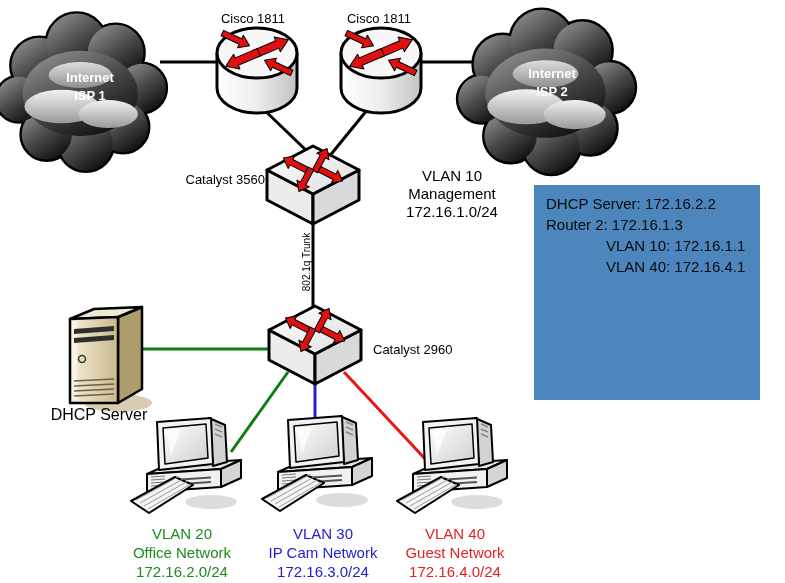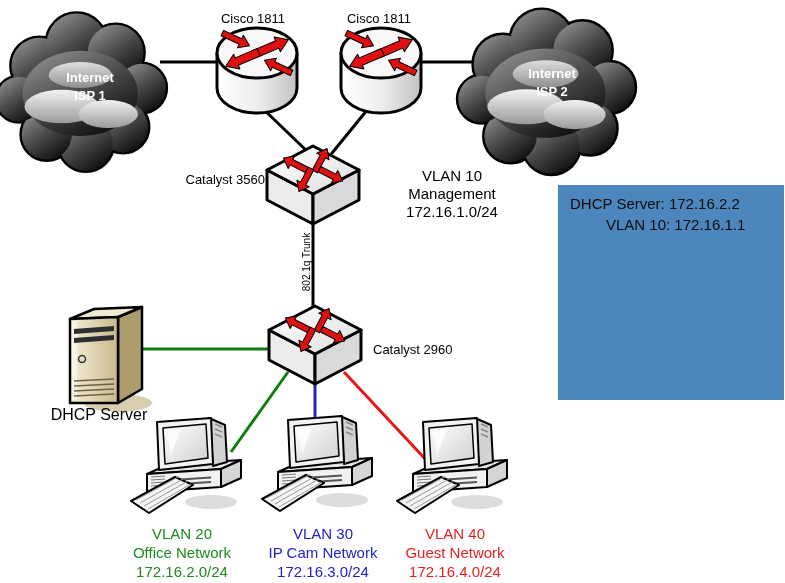--- a/index.html
+++ b/index.html
@@ -1,22 +1,22 @@
 <!DOCTYPE html>
 <html><head>
 <meta charset="utf-8">
 <style>
   html,body{margin:0;padding:0;background:#fff;}
   .stage{position:relative;width:785px;height:583px;background:#ffffff;overflow:hidden;
          font-family:"Liberation Sans",sans-serif;}
   .stage svg{position:absolute;left:0;top:0;}
-  .info-box{position:absolute;left:558px;top:185px;width:226px;height:215px;
+  .info-box{position:absolute;left:534px;top:185px;width:226px;height:215px;
             background:#4D86BC;color:#0b0b0b;font-size:15px;line-height:21px;
             padding:8px 0 0 12px;box-sizing:border-box;white-space:nowrap;}
-  .info-box .indent{margin-left:36px;}
+  .info-box .indent{margin-left:60px;}
   text{font-family:"Liberation Sans",sans-serif;}
 </style>
 </head>
 <body>
 
 <div class="stage">
 <svg width="785" height="583" viewBox="0 0 785 583">
   <defs>
     <linearGradient id="cloudGrad" x1="0" y1="0" x2="0.7" y2="1">
       <stop offset="0" stop-color="#9b9b9b"></stop>
@@ -224,15 +224,17 @@
     <g fill="#E52222">
       <text x="455" y="539">VLAN 40</text>
       <text x="455" y="558">Guest Network</text>
       <text x="455" y="577">172.16.4.0/24</text>
     </g>
   </g>
 </svg>
 
 <div class="info-box">
   <div>DHCP Server: 172.16.2.2</div>
+  <div>Router 2: 172.16.1.3</div>
   <div class="indent">VLAN 10: 172.16.1.1</div>
+  <div class="indent">VLAN 40: 172.16.4.1</div>
 </div>
 </div>
 
 </body></html>

